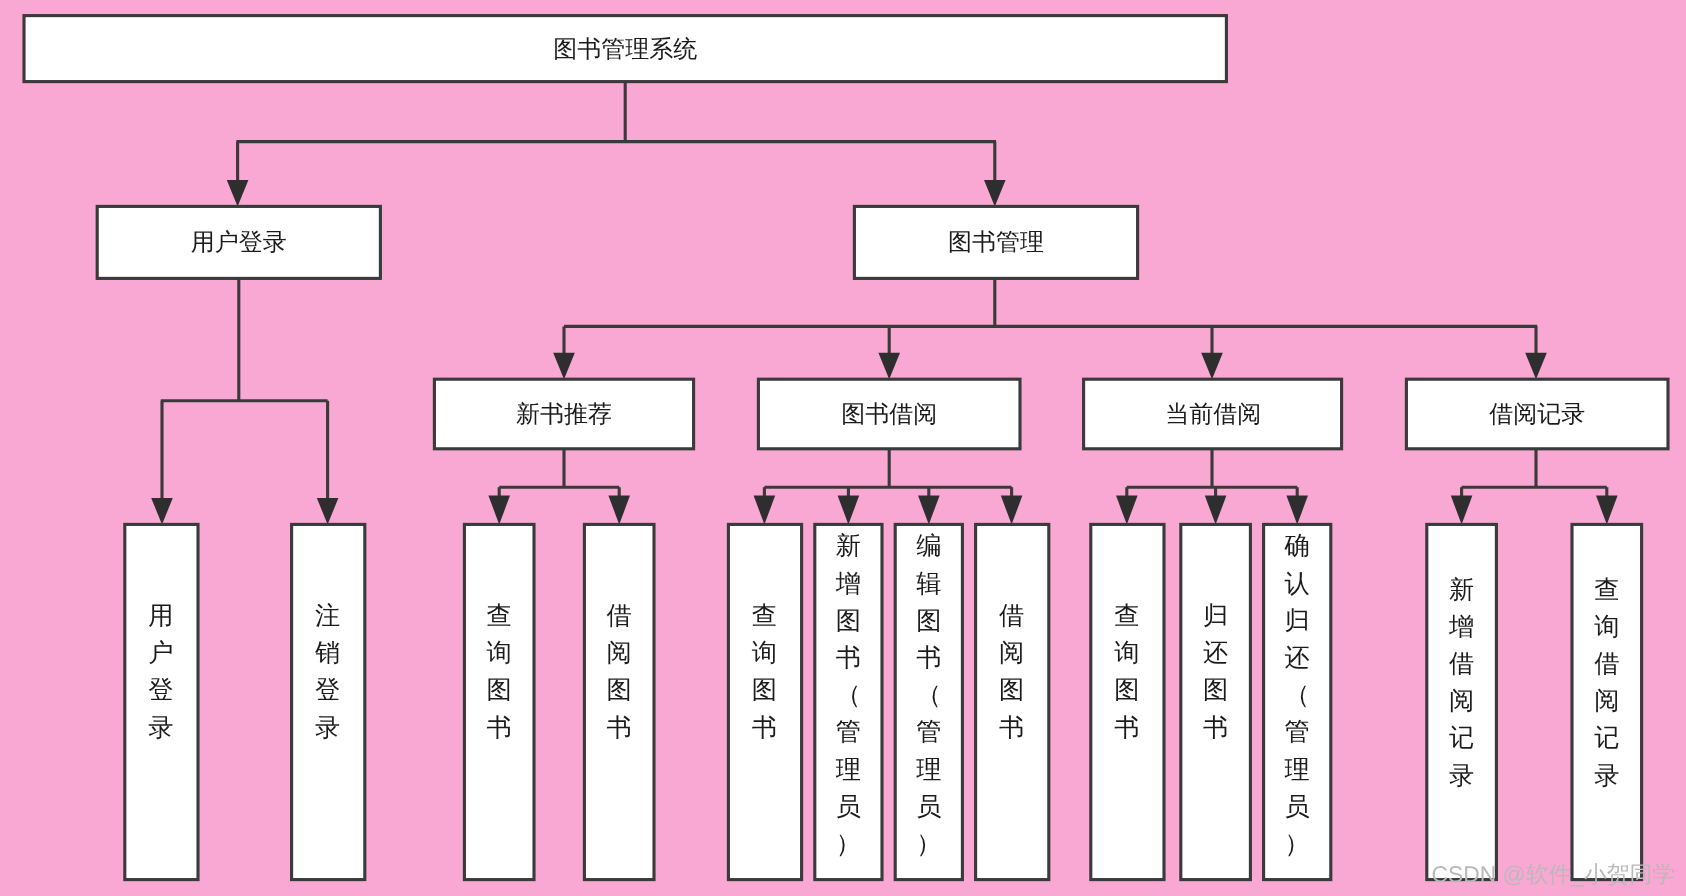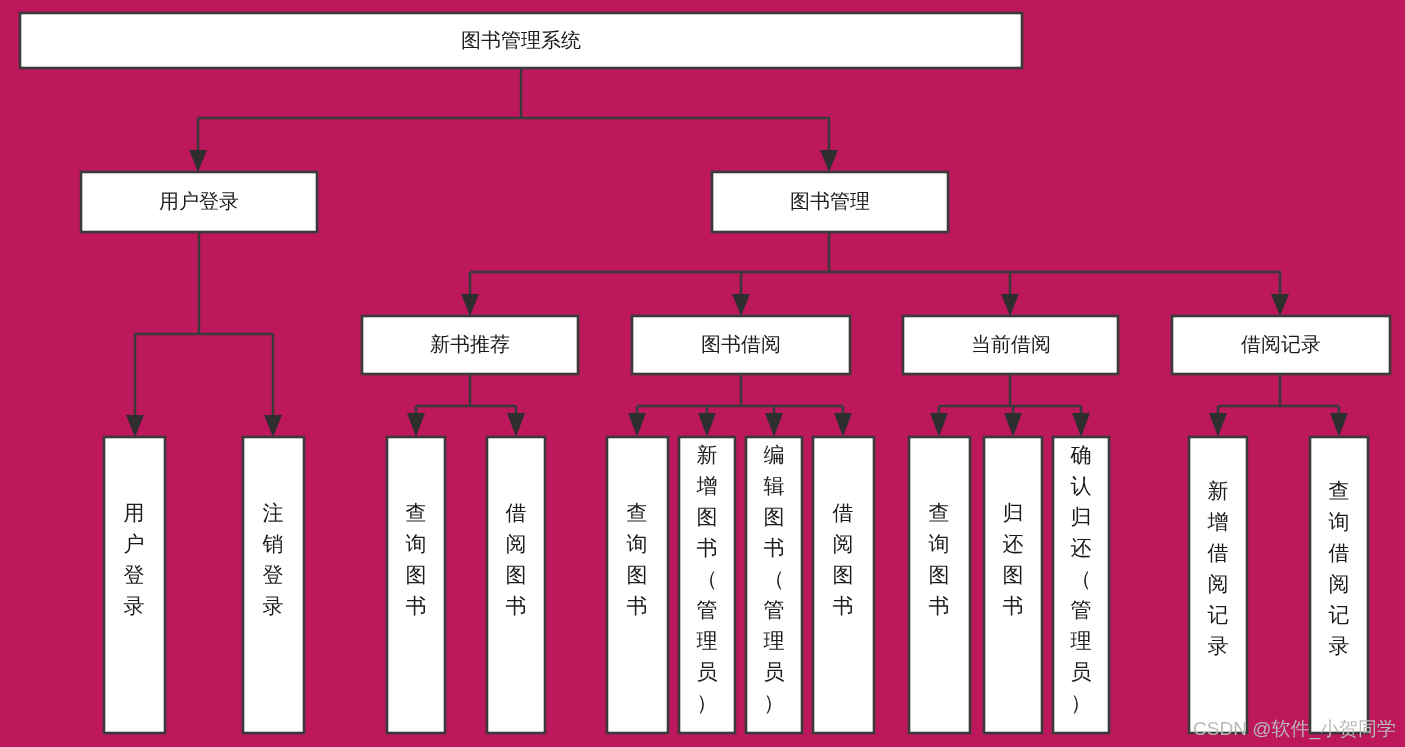--- a/index.html
+++ b/index.html
@@ -10,21 +10,21 @@
   body {
     width: 1405px;
     height: 747px;
     font-family: "Liberation Sans", "DejaVu Sans", sans-serif;
     overflow: hidden;
   }
   #diagram-root {
     position: relative;
     width: 1405px;
     height: 747px;
-    background: #be185d;
+    background: #f9a8d4;
   }
   svg.diagram-canvas {
     position: absolute;
     top: 0;
     left: 0;
     width: 1405px;
     height: 747px;
     display: block;
   }
   .node-box {

